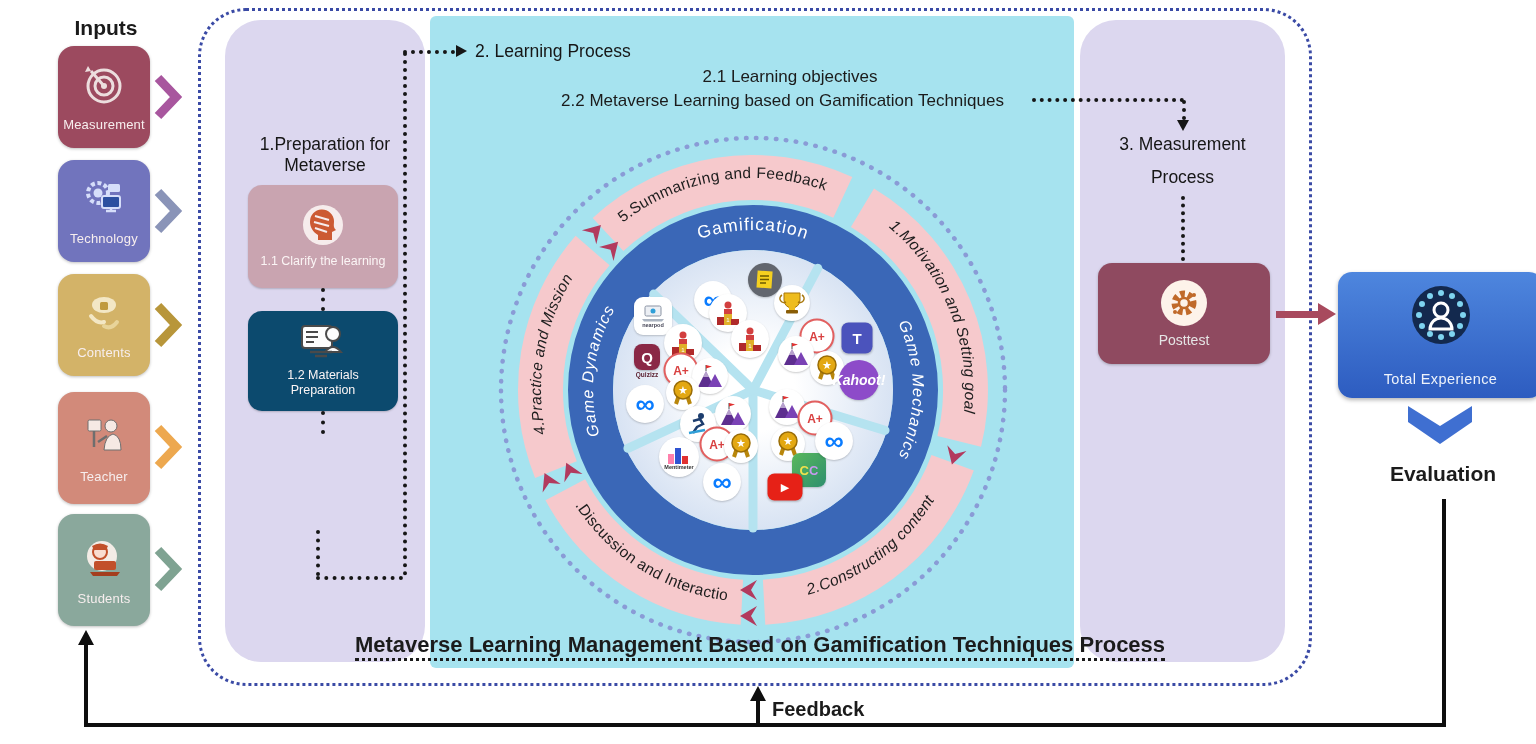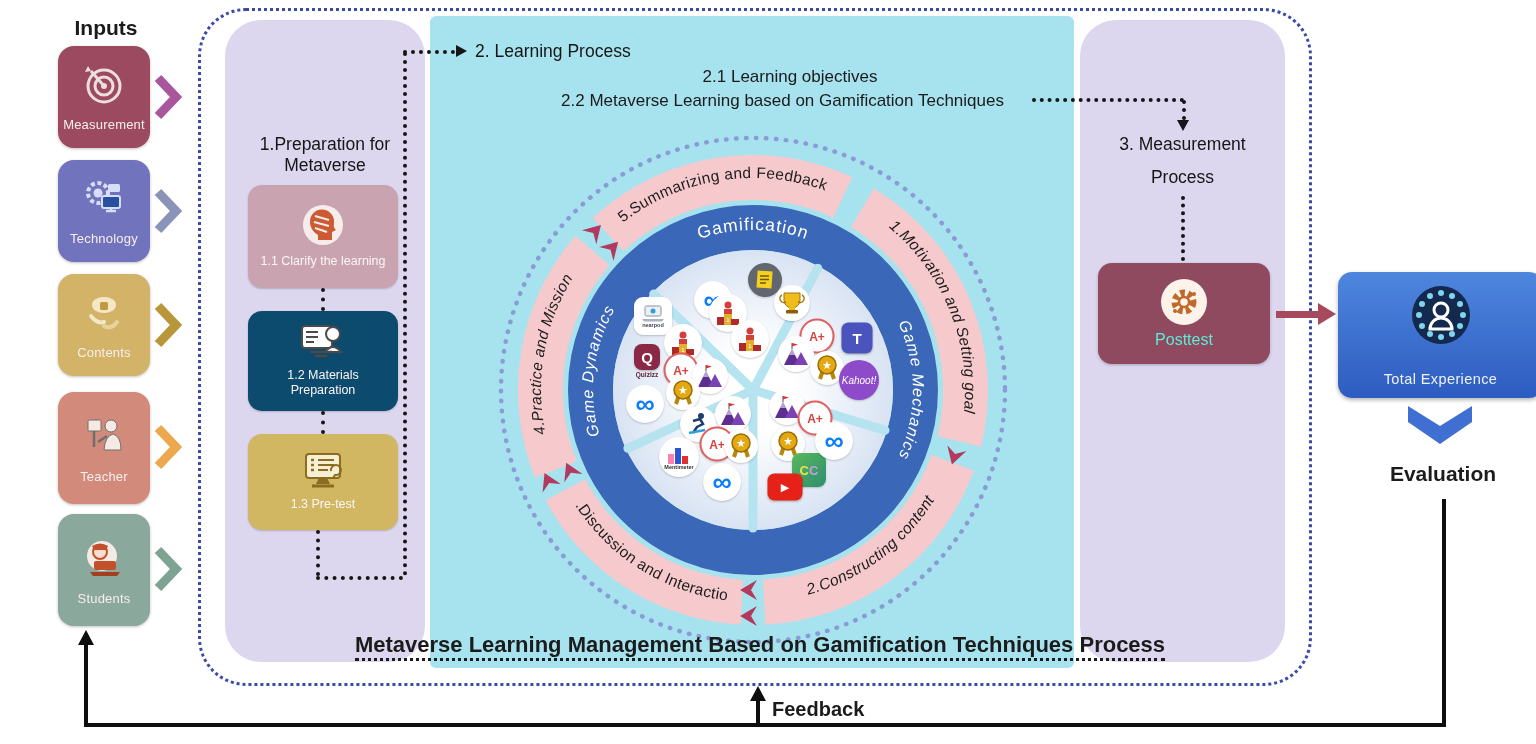--- a/index.html
+++ b/index.html
@@ -150,33 +150,20 @@
           <circle cx="35" cy="12" r="7" fill="#fdfdfd" stroke="#4a4a4a" stroke-width="2"></circle>
           <path d="M27,30 q8,-10 16,0 z" fill="#fdfdfd" stroke="#4a4a4a" stroke-width="2"></path>
           <path d="M12,30 h22 M17,34 h12" stroke="#4a4a4a" stroke-width="2.5"></path>
         </svg>
     </span>
     <span class="lbl">1.2 Materials</span>
     <span class="lbl" style="margin-top:-4px">Preparation</span>
   </div>
   <div class="dotline-v" style="left:301px;top:411px;height:23px;"></div>
 
-  <div class="step-box" style="top:434px;height:96px;background:#d2b762;">
-    <span>
-      <svg width="50" height="40" viewBox="0 0 50 40">
-          <rect x="8" y="3" width="34" height="24" rx="3" fill="#f7efd3" stroke="#8a6d1e" stroke-width="2"></rect>
-          <path d="M13,9 h3 M13,14 h3 M13,19 h3" stroke="#8a6d1e" stroke-width="2.5"></path>
-          <path d="M20,9 h16 M20,14 h16 M20,19 h10" stroke="#8a6d1e" stroke-width="2"></path>
-          <path d="M33,20 a5,5 0 1 1 4,4 l-2,3" fill="none" stroke="#8a6d1e" stroke-width="2"></path>
-          <path d="M21,27 h8 l3,6 h-14 z" fill="#8a6d1e"></path>
-          <path d="M14,35 h22" stroke="#8a6d1e" stroke-width="3"></path>
-        </svg>
-    </span>
-    <span class="lbl">1.3 Pre-test</span>
-  </div>
 
   <div class="dotline-v" style="left:296px;top:530px;height:46px;"></div>
   <div class="dotline-h" style="left:296px;top:576px;width:87px;"></div>
   <div class="dotline-v" style="left:383px;top:52px;height:524px;"></div>
   <div class="dotline-h" style="left:383px;top:50px;width:52px;"></div>
   <div class="tri" style="left:436px;top:45px;border-left:11px solid #161616;border-top:6.5px solid transparent;border-bottom:6.5px solid transparent;"></div>
 
   <div class="abs h-title" style="left:455px;top:41px;">2. Learning Process</div>
   <div class="abs" style="left:560px;top:67px;width:420px;text-align:center;font-size:17px;">2.1 Learning objectives</div>
   <div class="abs" style="left:455px;top:91px;width:615px;text-align:center;font-size:17px;">2.2 Metaverse Learning based on Gamification Techniques</div>
@@ -332,21 +319,21 @@
         </svg>
       </div>
       <div class="ci" style="position: absolute; display: flex; align-items: center; justify-content: center; transform: translate(-50%, -50%); box-shadow: rgba(0, 0, 0, 0.2) 0px 1px 2px; left: 334px; top: 238px; width: 34px; height: 34px; border-radius: 50%; background: rgb(255, 255, 255);">
         <svg width="26" height="26" viewBox="0 0 26 26">
           <path d="M9,15 L6,24 M17,15 L20,24" stroke="#b8860b" stroke-width="4"></path>
           <circle cx="13" cy="10" r="9" fill="#e3a812" stroke="#9a6d07" stroke-width="1.5"></circle>
           <text x="13" y="14" text-anchor="middle" font-size="11" fill="#fff">★</text>
         </svg>
       </div>
       <div class="ci" style="position: absolute; display: flex; align-items: center; justify-content: center; transform: translate(-50%, -50%); box-shadow: rgba(0, 0, 0, 0.2) 0px 1px 2px; left: 366px; top: 250px; width: 40px; height: 40px; border-radius: 50%; background: rgb(141, 75, 201);">
-        <i style="color:#fff;font-size:10px;font-weight:normal">Kahoot!</i>
+        <i style="color:#fff;font-size:14px;font-weight:bold">Kahoot!</i>
       </div>
       <div class="ci" style="position: absolute; display: flex; align-items: center; justify-content: center; transform: translate(-50%, -50%); box-shadow: rgba(0, 0, 0, 0.2) 0px 1px 2px; left: 240px; top: 284px; width: 36px; height: 36px; border-radius: 50%; background: rgb(255, 255, 255);">
         <svg width="28" height="26" viewBox="0 0 28 26">
           <path d="M2,24 L10,8 L18,24 Z" fill="#5d2e8f"></path>
           <path d="M12,24 L19,11 L26,24 Z" fill="#7a42b5"></path>
           <path d="M10,8 V2" stroke="#888" stroke-width="1.5"></path>
           <path d="M10,2 l6,1.5 l-6,2 z" fill="#e03131"></path>
           <path d="M7,14 l3,-6 l3,6 z" fill="#fff" opacity=".55"></path>
         </svg>
       </div>
@@ -414,21 +401,21 @@
 
   <div class="abs" style="left:1078px;top:263px;width:172px;height:101px;background:#8f4a60;border-radius:14px;display:flex;flex-direction:column;align-items:center;justify-content:center;gap:6px;box-shadow:0 1px 3px rgba(0,0,0,.25);">
     <span style="width:46px;height:46px;border-radius:50%;background:#fdf3ea;display:flex;align-items:center;justify-content:center;">
       <svg width="34" height="34" viewBox="0 0 34 34">
           <circle cx="17" cy="17" r="9" fill="none" stroke="#c06a2a" stroke-width="7" stroke-dasharray="4.5 3.2"></circle>
           <circle cx="17" cy="17" r="5" fill="none" stroke="#c06a2a" stroke-width="2.5"></circle>
           <circle cx="27" cy="9" r="2" fill="#c06a2a"></circle>
           <circle cx="8" cy="26" r="2" fill="#c06a2a"></circle>
         </svg>
     </span>
-    <span style="color:#5eead4;font-size:16px;">Posttest</span>
+    <span style="color:#e5e5e5;font-size:14px;">Posttest</span>
   </div>
 
   <div class="abs" style="left:1256px;top:311px;width:44px;height:7px;background:#a84a5e;"></div>
   <div class="tri" style="left:1298px;top:303px;border-left:18px solid #a84a5e;border-top:11.5px solid transparent;border-bottom:11.5px solid transparent;"></div>
 
   <div class="abs" style="left:1318px;top:272px;width:205px;height:126px;border-radius:14px;background:linear-gradient(#4e86de,#2d5cc0);display:flex;flex-direction:column;align-items:center;justify-content:center;gap:21px;box-shadow:0 2px 4px rgba(0,0,0,.3);">
     <span>
       <svg width="62" height="62" viewBox="0 0 62 62">
         <circle cx="31" cy="31" r="29" fill="#13294e"></circle>
         <g fill="#7fd4f0">

